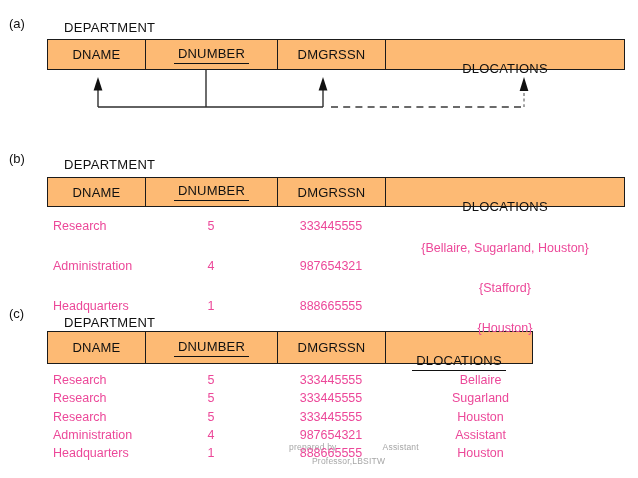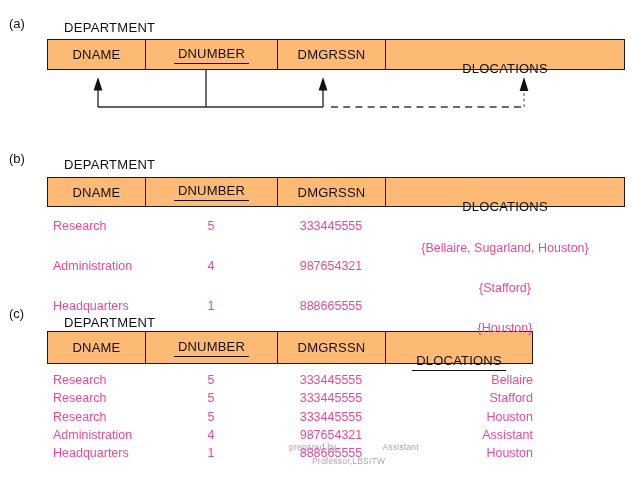--- a/index.html
+++ b/index.html
@@ -26,21 +26,21 @@
   .dln2{stroke:#6a6a6a;stroke-width:1.2;fill:none;stroke-dasharray:3 2.6;}
   .ah{fill:#111;stroke:none;}
   .rows{position:absolute;left:47px;z-index:3;}
   .row{display:flex;font-size:12.5px;line-height:18px;white-space:nowrap;color:#ec4899;}
   .rows-c .row{line-height:18.25px;}
   .c{display:block;box-sizing:border-box;}
   .c1{width:98px;padding-left:6px;text-align:left;}
   .c2{width:132px;text-align:center;}
   .c3{width:108px;text-align:center;}
   .c4b{width:240px;text-align:center;margin-top:22px;}
-  .c4c{width:148px;padding-left:43px;text-align:right;}
+  .c4c{width:148px;padding-left:43px;text-align:center;}
   .wm{position:absolute;color:#a6a6a6;font-size:8.5px;white-space:nowrap;z-index:2;letter-spacing:.2px;padding-left:36px;}
   .wm1{left:253px;top:442px;}
   .wm-right{margin-left:46px;}
   .wm2{left:276px;top:456px;}
 </style>
 </head>
 <body>
 
 <div class="page">
 
@@ -140,21 +140,21 @@
     <div class="row">
       <span class="c c1">Research</span>
       <span class="c c2">5</span>
       <span class="c c3">333445555</span>
       <span class="c c4c">Bellaire</span>
     </div>
     <div class="row">
       <span class="c c1">Research</span>
       <span class="c c2">5</span>
       <span class="c c3">333445555</span>
-      <span class="c c4c">Stafford</span>
+      <span class="c c4c">Sugarland</span>
     </div>
     <div class="row">
       <span class="c c1">Research</span>
       <span class="c c2">5</span>
       <span class="c c3">333445555</span>
       <span class="c c4c">Houston</span>
     </div>
     <div class="row">
       <span class="c c1">Administration</span>
       <span class="c c2">4</span>

